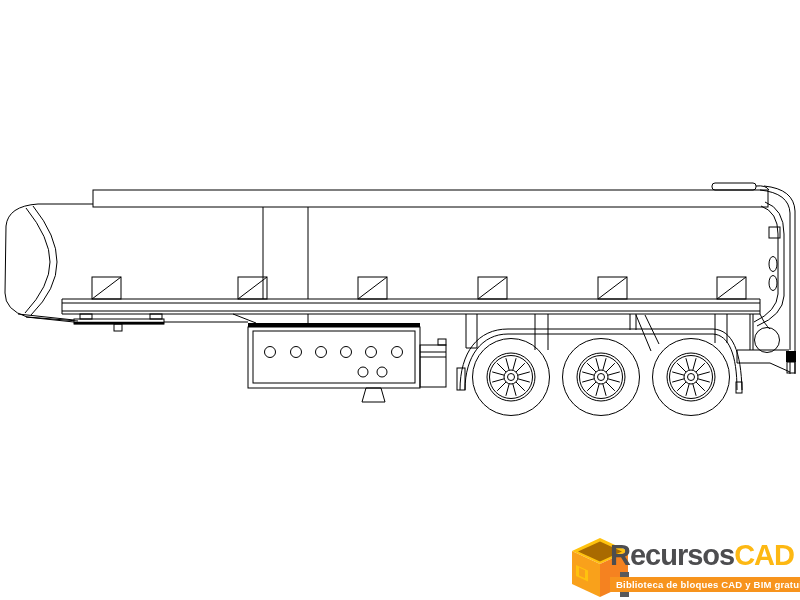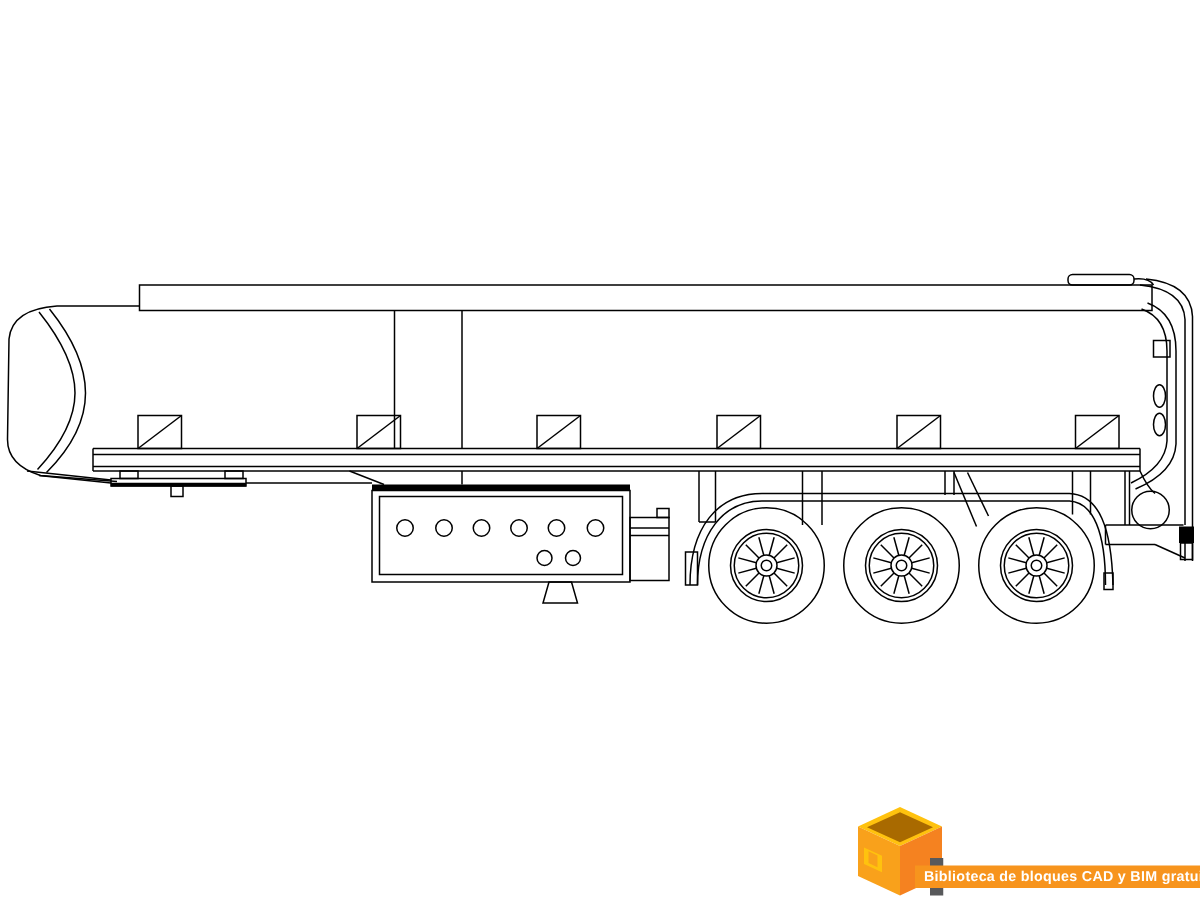--- a/index.html
+++ b/index.html
@@ -194,16 +194,19 @@
   <div class="logo">
     <svg class="logo-cube" width="66" height="64" viewBox="0 0 66 64">
       <polygon points="9,17 37,4 65,17 37,30" fill="#ffc20e"></polygon>
       <polygon points="15,17.5 37,7.5 59,17.5 37,27.5" fill="#a96a00"></polygon>
       <polygon points="9,17 37,30 37,63 9,50" fill="#f9a11b"></polygon>
       <polygon points="37,30 65,17 65,50 37,63" fill="#f58220"></polygon>
       <polygon points="13,31 25,36.5 25,47.5 13,42" fill="#ffc20e"></polygon>
       <polygon points="16,33.5 22,36.3 22,44.2 16,41.4" fill="#f9a11b"></polygon>
       <rect x="57" y="38" width="9" height="25" fill="#58595b"></rect>
     </svg>
+    <div class="logo-text">
+      <span class="brand-primary">Recursos</span><span class="brand-accent">CAD</span>
+    </div>
     <div class="logo-tagline" id="tagline" style="background: rgb(247, 148, 29); color: rgb(255, 255, 255);">Biblioteca de bloques CAD y BIM gratuita</div>
   </div>
 
 </div>
 
 </body></html>

